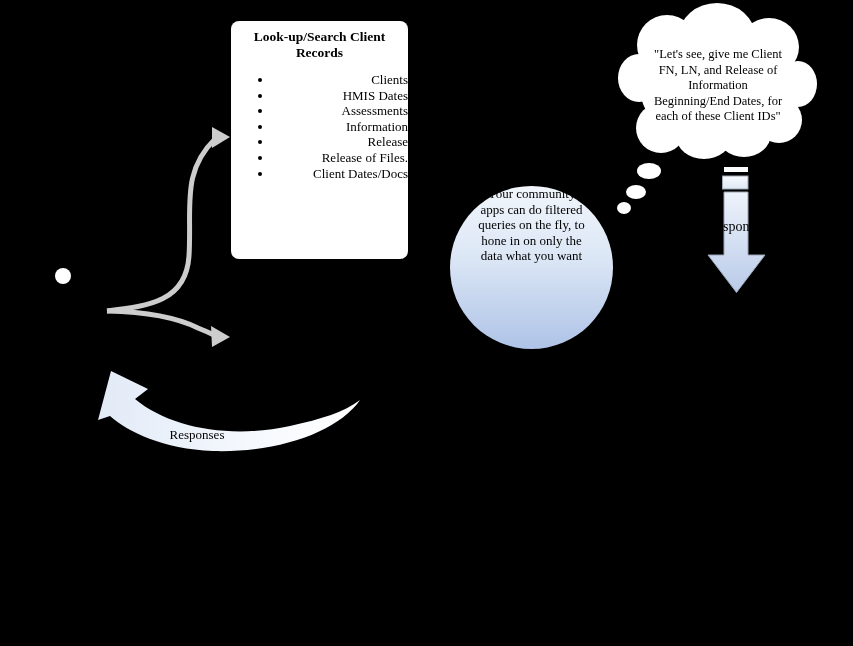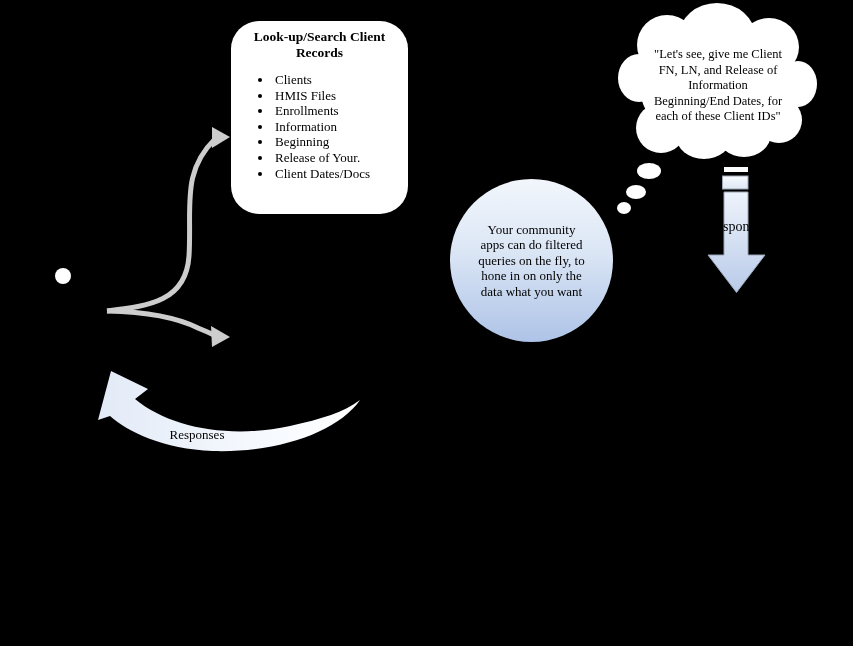--- a/index.html
+++ b/index.html
@@ -1,34 +1,34 @@
 <!DOCTYPE html>
 <html><head>
 <meta charset="utf-8">
 <style>
   html,body{margin:0;padding:0;background:#000;}
   body{width:853px;height:646px;position:relative;overflow:hidden;
        font-family:"Liberation Serif","DejaVu Serif",serif;color:#000;}
   #canvas{position:absolute;inset:0;width:853px;height:646px;}
   svg.layer{position:absolute;left:0;top:0;z-index:1;}
 
-  .lookup-box{position:absolute;left:231px;top:21px;width:177px;height:193px;
-              background:#ffffff;border-radius:28px;z-index:2;box-sizing:border-box;}
+  .lookup-box{position:absolute;left:231px;top:21px;width:177px;height:238px;
+              background:#ffffff;border-radius:8px;z-index:2;box-sizing:border-box;}
   .lookup-title{margin-top:8px;text-align:center;font-weight:bold;font-size:13.5px;
                 line-height:16px;white-space:pre-line;}
   .lookup-list{margin:11px 0 0 0;padding-left:42px;font-size:13px;line-height:15.6px;}
-  .lookup-list li{list-style:disc outside;padding-left:2px;}
+  .lookup-list li{list-style:disc outside;padding-left:2px;text-align:right;}
 
   .cloud-text{position:absolute;left:626px;top:47px;width:184px;z-index:2;
               text-align:center;font-size:12.5px;line-height:15.5px;white-space:pre-line;}
 
-  .query-circle{position:absolute;left:450px;top:179px;width:163px;height:163px;
+  .query-circle{position:absolute;left:450px;top:186px;width:163px;height:163px;
                 border-radius:50%;z-index:2;
                 background:linear-gradient(to bottom,#f2f6fc 0%,#dbe6f5 45%,#aec3e7 100%);
-                display:flex;align-items:center;justify-content:center;}
+                display:flex;align-items:flex-start;justify-content:center;}
   .query-circle-text{text-align:center;font-size:13px;line-height:15.5px;white-space:pre-line;}
 
   .down-arrow-label{position:absolute;left:677px;top:219px;width:120px;z-index:3;
                     text-align:center;font-size:14px;color:#000;}
   .swoosh-label{position:absolute;left:137px;top:427px;width:120px;z-index:3;
                 text-align:center;font-size:13px;color:#000;}
 </style>
 </head>
 <body>
 
@@ -90,25 +90,25 @@
              C 338 432 278 453 213 451
              C 163 449 128 432 110 416
              L 98 420 Z" fill="url(#gradSwoosh)"></path>
   </svg>
 
   <div class="lookup-box">
     <div class="lookup-title">Look-up/Search Client
 Records</div>
     <ul class="lookup-list">
         <li>Clients</li>
-        <li>HMIS Files</li>
-        <li>Enrollments</li>
+        <li>HMIS Dates</li>
+        <li>Assessments</li>
         <li>Information</li>
-        <li>Beginning</li>
-        <li>Release of Your.</li>
+        <li>Release</li>
+        <li>Release of Files.</li>
         <li>Client Dates/Docs</li>
       </ul>
   </div>
 
   <div class="cloud-text">"Let's see, give me Client
 FN, LN, and Release of
 Information
 Beginning/End Dates, for
 each of these Client IDs"</div>
 

